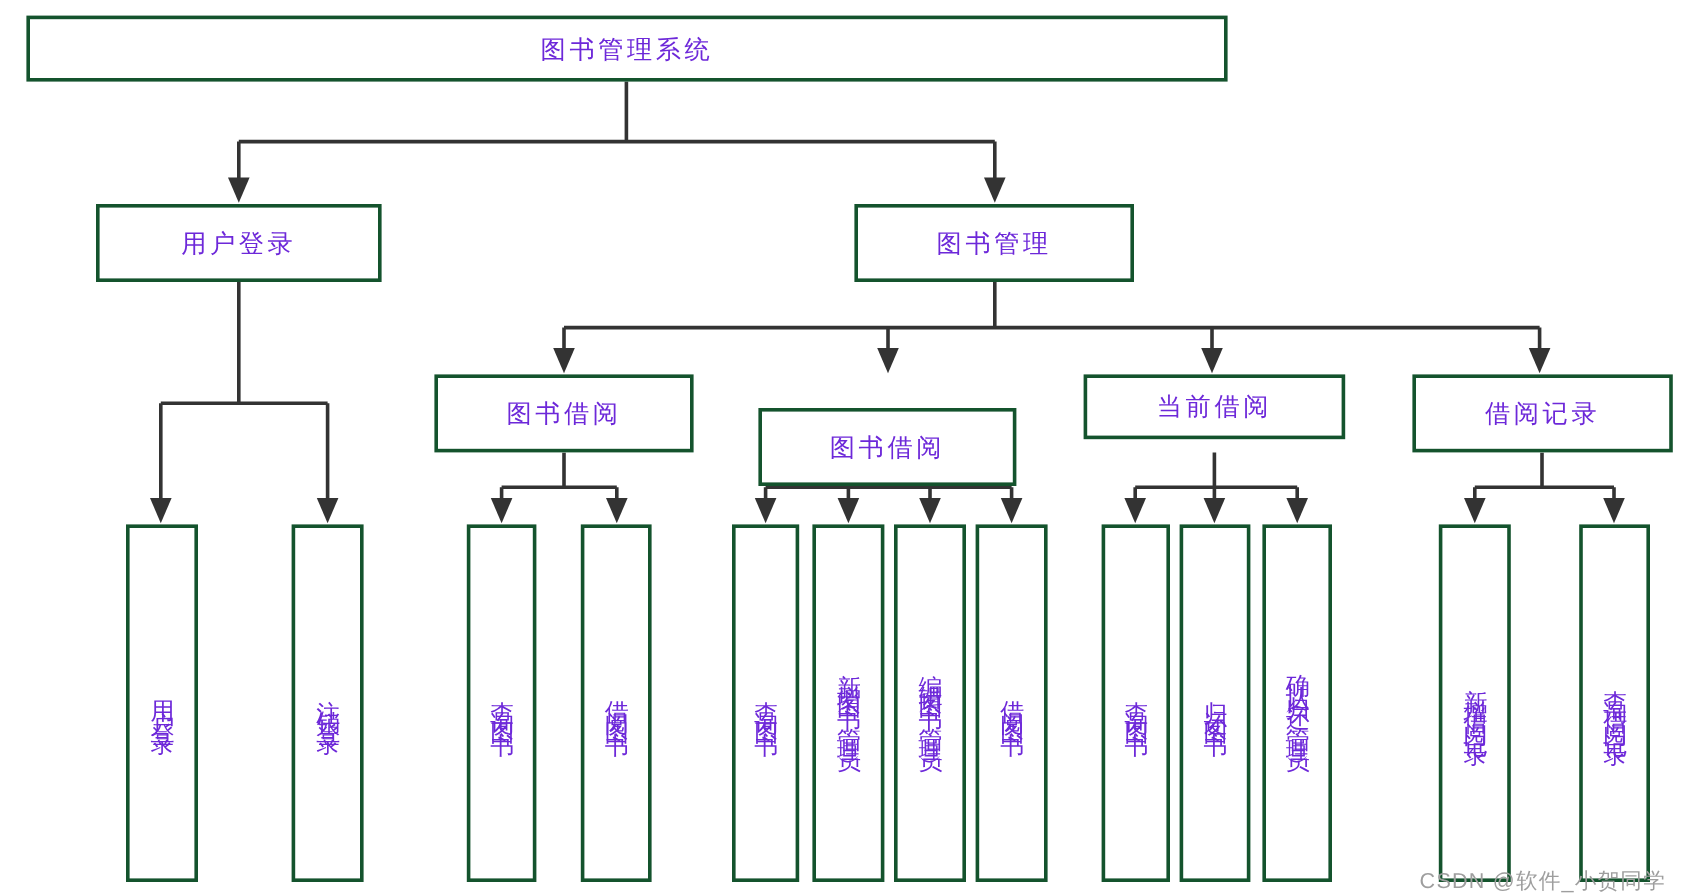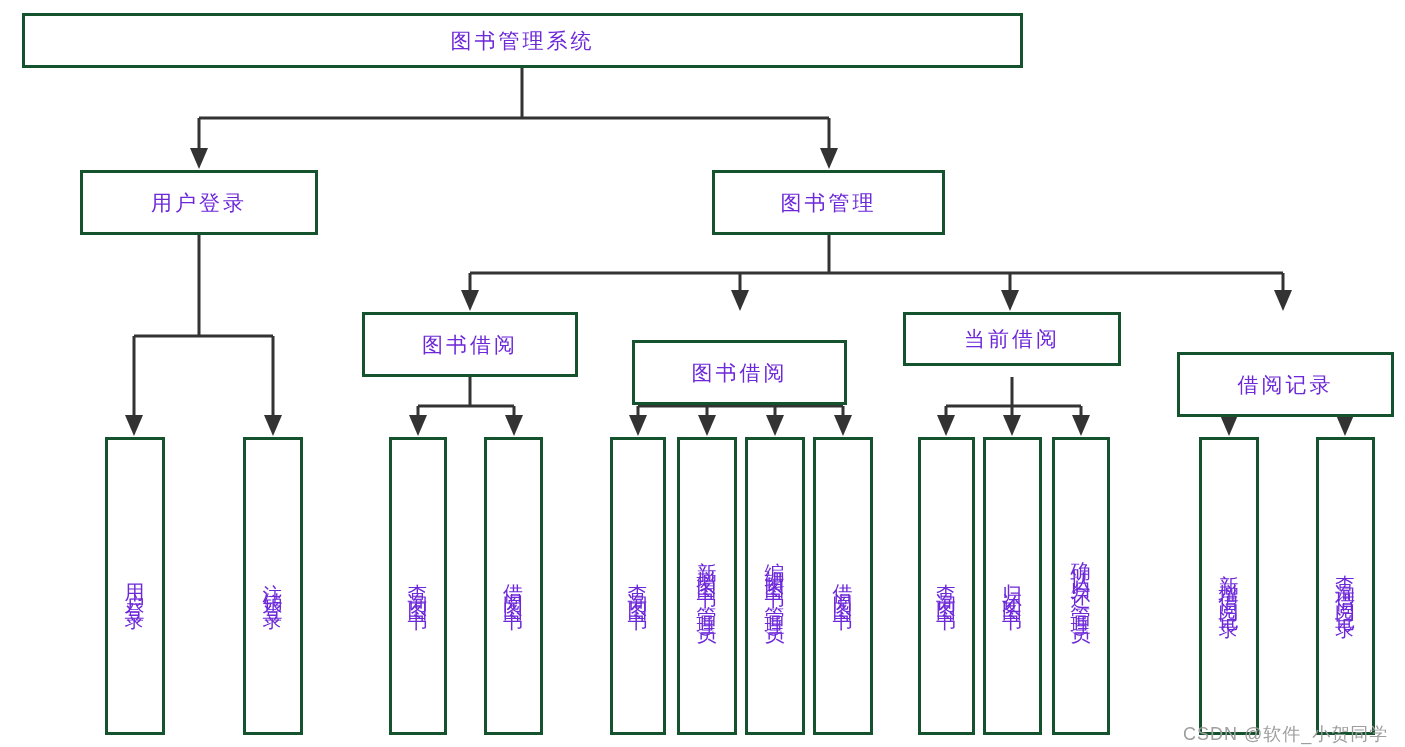--- a/index.html
+++ b/index.html
@@ -116,21 +116,21 @@
 
   <div class="node h" style="left:362px; top:312px; width:216px; height:65px;">
     <span>图书借阅</span>
   </div>
   <div class="node h" style="left:632px; top:312px; width:215px; height:65px;margin-top:28px;">
     <span>图书借阅</span>
   </div>
   <div class="node h" style="left:903px; top:312px; width:218px; height:54px;">
     <span>当前借阅</span>
   </div>
-  <div class="node h" style="left:1177px; top:312px; width:217px; height:65px;margin-top:40px;">
+  <div class="node h" style="left:1177px; top:312px; width:217px; height:65px;">
     <span>借阅记录</span>
   </div>
 
   <div class="node v" style="left:105px; top:437px; width:60px; height:298px;">
     <span>用户登录</span>
   </div>
   <div class="node v" style="left:243px; top:437px; width:60px; height:298px;">
     <span>注销登录</span>
   </div>
 

